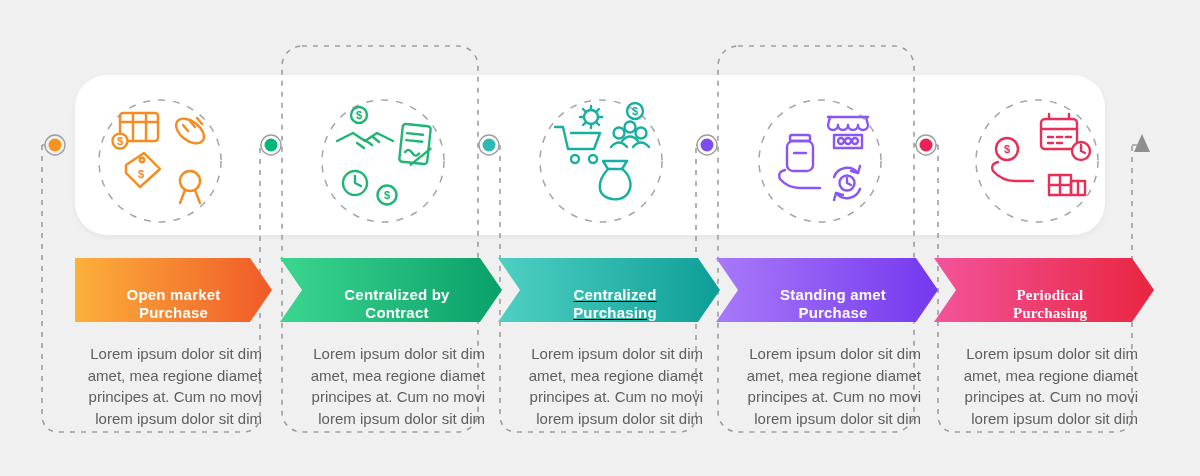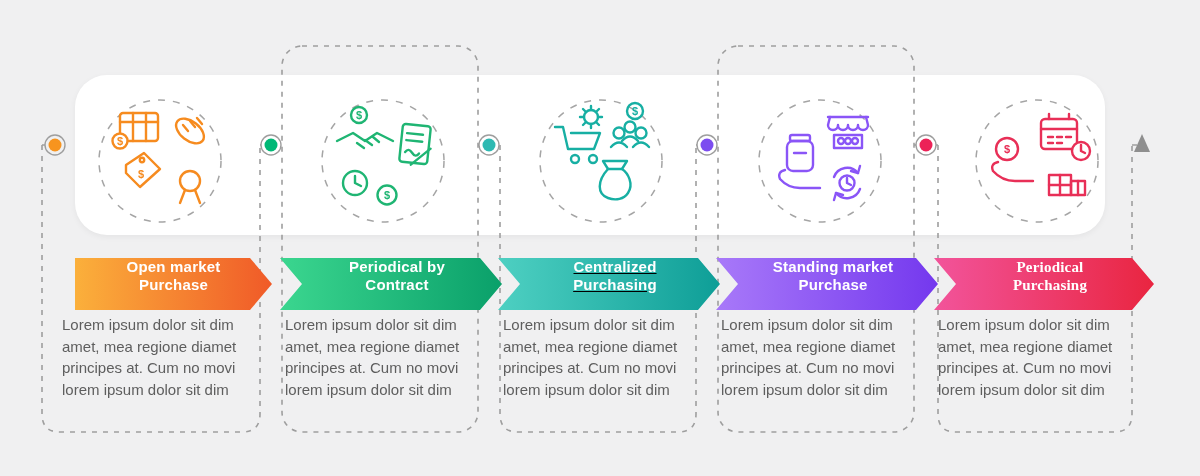--- a/index.html
+++ b/index.html
@@ -10,32 +10,32 @@
   .band{
     position:absolute;left:75px;top:75px;width:1030px;height:160px;
     background:#ffffff;border-radius:32px;box-shadow:0 2px 6px rgba(0,0,0,0.05);
   }
   .connectors{position:absolute;left:0;top:0;}
   .icon-svg{position:absolute;top:91px;width:140px;height:140px;color:var(--ic,#888);}
   .icon-svg .dash-ring{fill:none;stroke:#a5a5a5;stroke-width:1.5;stroke-dasharray:7 8;}
   .icon-svg .glyphs{stroke:currentColor;fill:none;stroke-width:2.4;stroke-linecap:round;stroke-linejoin:round;}
   .icon-svg text{fill:currentColor;stroke:none;font:700 11px "Liberation Sans",sans-serif;text-anchor:middle;}
   .banner{
-    position:absolute;top:258px;height:52px;display:flex;align-items:flex-start;justify-content:center;
+    position:absolute;top:258px;height:64px;display:flex;align-items:flex-end;justify-content:center;
     background:linear-gradient(90deg,var(--g1,#999),var(--g2,#666));
   }
   .banner.first{clip-path:polygon(0 0,calc(100% - 22px) 0,100% 50%,calc(100% - 22px) 100%,0 100%);}
   .banner.notched{clip-path:polygon(0 0,calc(100% - 22px) 0,100% 50%,calc(100% - 22px) 100%,0 100%,22px 50%);padding-left:12px;}
   .banner-title{
     color:#ffffff;font-weight:700;font-size:15px;line-height:18px;
     text-align:center;white-space:pre-line;letter-spacing:.2px;
   }
   .desc{
-    position:absolute;top:314px;width:200px;color:#5e5e5e;
-    font-size:15px;line-height:21.5px;text-align:left;white-space:pre-line;
+    position:absolute;top:343px;width:200px;color:#5e5e5e;
+    font-size:15px;line-height:21.5px;text-align:right;white-space:pre-line;
   }
 </style>
 </head>
 <body>
 
 <div class="canvas">
 
   <div class="band"></div>
 
   <svg class="connectors" width="1200" height="476" viewBox="0 0 1200 476">
@@ -194,29 +194,29 @@
         <path d="M111 90 v14"></path>
       </g>
     </g>
   </svg>
 
   <div class="banner first" style="left: 75px; width: 197px; --g1: #FBB03B; --g2: #F05A28; --ic: #F68B1F;">
     <span class="banner-title">Open market
 Purchase</span>
   </div>
   <div class="banner notched" style="left: 280px; width: 210px; --g1: #3BD68F; --g2: #0AA06A; --ic: #1FB573;">
-    <span class="banner-title">Periodical by
+    <span class="banner-title">Centralized by
 Contract</span>
   </div>
   <div class="banner notched" style="left: 498px; width: 210px; text-decoration: underline; --g1: #4ED0C2; --g2: #0E9E97; --ic: #17AFA3;">
     <span class="banner-title">Centralized
 Purchasing</span>
   </div>
   <div class="banner notched" style="left: 716px; width: 210px; --g1: #A879F9; --g2: #7438EE; --ic: #8A55F7;">
-    <span class="banner-title">Standing market
+    <span class="banner-title">Standing amet
 Purchase</span>
   </div>
   <div class="banner notched" style="left: 934px; width: 208px; font-family: Liberation Serif, serif; --g1: #F2549B; --g2: #E92540; --ic: #E82F57;">
     <span class="banner-title">Periodical
 Purchasing</span>
   </div>
 
   <div class="desc" style="left:62px">Lorem ipsum dolor sit dim
 amet, mea regione diamet
 principes at. Cum no movi

